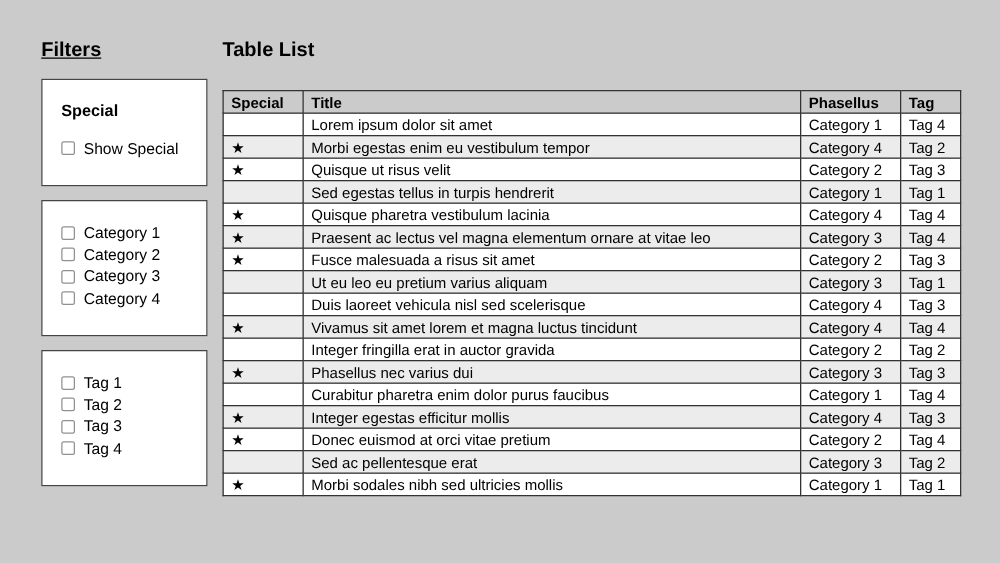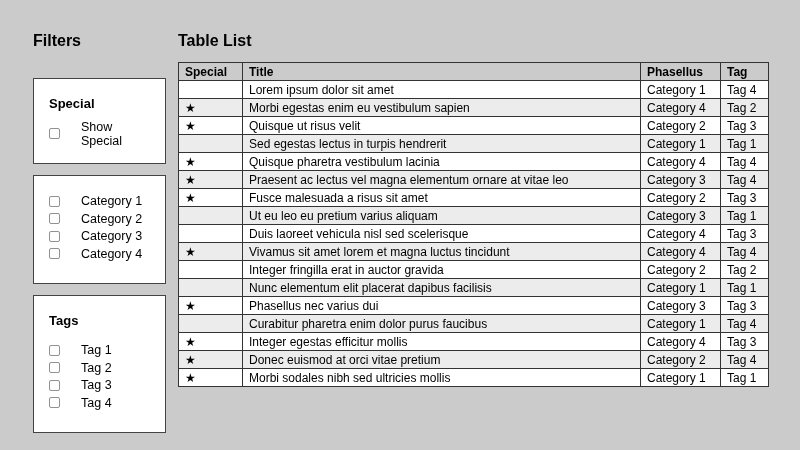--- a/index.html
+++ b/index.html
@@ -4,38 +4,38 @@
 <style>
   html,body{margin:0;padding:0;}
   .screen{
     position:relative;width:800px;height:450px;overflow:hidden;
     background:#cbcbcb;color:#000;
     font-family:"Liberation Sans",sans-serif;
   }
   
   .sidebar{position:absolute;left:33px;top:32px;width:133px;}
   .page-title{font-size:16px;font-weight:bold;line-height:18px;margin:0;}
-  .sidebar .page-title{margin-bottom:28px;}
+  .sidebar .page-title{margin-bottom:13px;text-decoration:underline;}
   .filter-box{
     background:#ffffff;border:1px solid #444444;
     padding:17px 15px 20px 15px;margin-bottom:11px;
   }
   .filter-box-title{font-size:13px;font-weight:bold;margin:0 0 14px 0;}
   .filter-option{
-    display:flex;align-items:center;gap:21px;
+    display:flex;align-items:center;gap:7px;
     font-size:12.5px;height:17.5px;cursor:default;
   }
   .filter-option input[type="checkbox"]{
     appearance:none;-webkit-appearance:none;
     width:11px;height:11px;margin:0;flex:0 0 auto;
     border:1px solid #919191;border-radius:2px;background:#fff;
   }
   
   .main{position:absolute;left:178px;top:32px;width:590px;}
-  .main .page-title{margin-bottom:12px;}
+  .main .page-title{margin-bottom:22px;}
   table.items{
     border-collapse:collapse;table-layout:fixed;width:590px;
     font-size:12px;
   }
   table.items th,table.items td{
     border:1px solid #333333;height:17px;padding:0 6px;
     overflow:hidden;white-space:nowrap;vertical-align:middle;
     text-align:left;
   }
   table.items th{background:#cbcbcb;font-weight:bold;}
@@ -83,21 +83,20 @@
   </label>
 
   <label class="filter-option">
     <input type="checkbox" style="">
     <span>Category 4</span>
   </label>
 </div>
     </div>
 
     <div class="filter-box">
-      <h2 class="filter-box-title">Tags</h2>
       <div id="tag-options">
   <label class="filter-option">
     <input type="checkbox" style="">
     <span>Tag 1</span>
   </label>
 
   <label class="filter-option">
     <input type="checkbox" style="">
     <span>Tag 2</span>
   </label>
@@ -136,35 +135,35 @@
       <tbody id="table-body">
   <tr>
     <td class="c-special"></td>
     <td>Lorem ipsum dolor sit amet</td>
     <td>Category 1</td>
     <td>Tag 4</td>
   </tr>
 
   <tr>
     <td class="c-special">★</td>
-    <td>Morbi egestas enim eu vestibulum sapien</td>
+    <td>Morbi egestas enim eu vestibulum tempor</td>
     <td>Category 4</td>
     <td>Tag 2</td>
   </tr>
 
   <tr>
     <td class="c-special">★</td>
     <td>Quisque ut risus velit</td>
     <td>Category 2</td>
     <td>Tag 3</td>
   </tr>
 
   <tr>
     <td class="c-special"></td>
-    <td>Sed egestas lectus in turpis hendrerit</td>
+    <td>Sed egestas tellus in turpis hendrerit</td>
     <td>Category 1</td>
     <td>Tag 1</td>
   </tr>
 
 
   <tr>
     <td class="c-special">★</td>
     <td>Quisque pharetra vestibulum lacinia</td>
     <td>Category 4</td>
     <td>Tag 4</td>
@@ -206,26 +205,20 @@
     <td>Tag 4</td>
   </tr>
 
   <tr>
     <td class="c-special"></td>
     <td>Integer fringilla erat in auctor gravida</td>
     <td>Category 2</td>
     <td>Tag 2</td>
   </tr>
 
-  <tr>
-    <td class="c-special"></td>
-    <td>Nunc elementum elit placerat dapibus facilisis</td>
-    <td>Category 1</td>
-    <td>Tag 1</td>
-  </tr>
 
 
   <tr>
     <td class="c-special">★</td>
     <td>Phasellus nec varius dui</td>
     <td>Category 3</td>
     <td>Tag 3</td>
   </tr>
 
   <tr>
@@ -242,20 +235,26 @@
     <td>Tag 3</td>
   </tr>
 
   <tr>
     <td class="c-special">★</td>
     <td>Donec euismod at orci vitae pretium</td>
     <td>Category 2</td>
     <td>Tag 4</td>
   </tr>
 
+  <tr>
+    <td class="c-special"></td>
+    <td>Sed ac pellentesque erat</td>
+    <td>Category 3</td>
+    <td>Tag 2</td>
+  </tr>
 
   <tr>
     <td class="c-special">★</td>
     <td>Morbi sodales nibh sed ultricies mollis</td>
     <td>Category 1</td>
     <td>Tag 1</td>
   </tr>
 </tbody>
     </table>
   </div>

